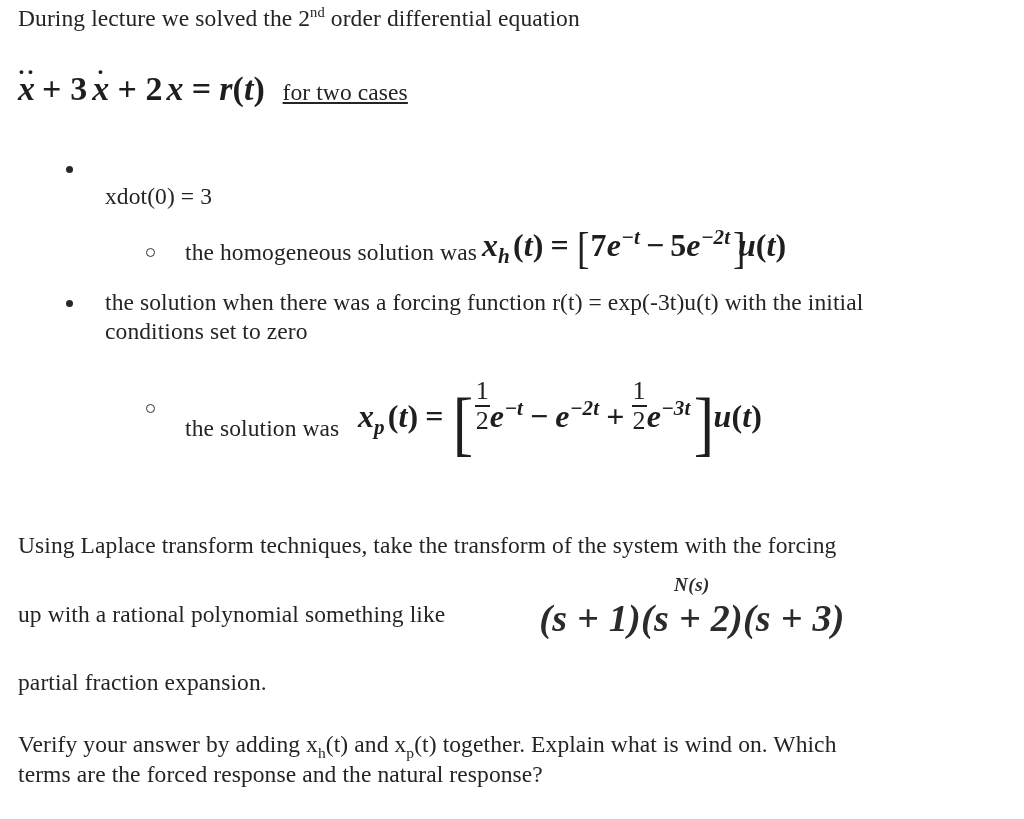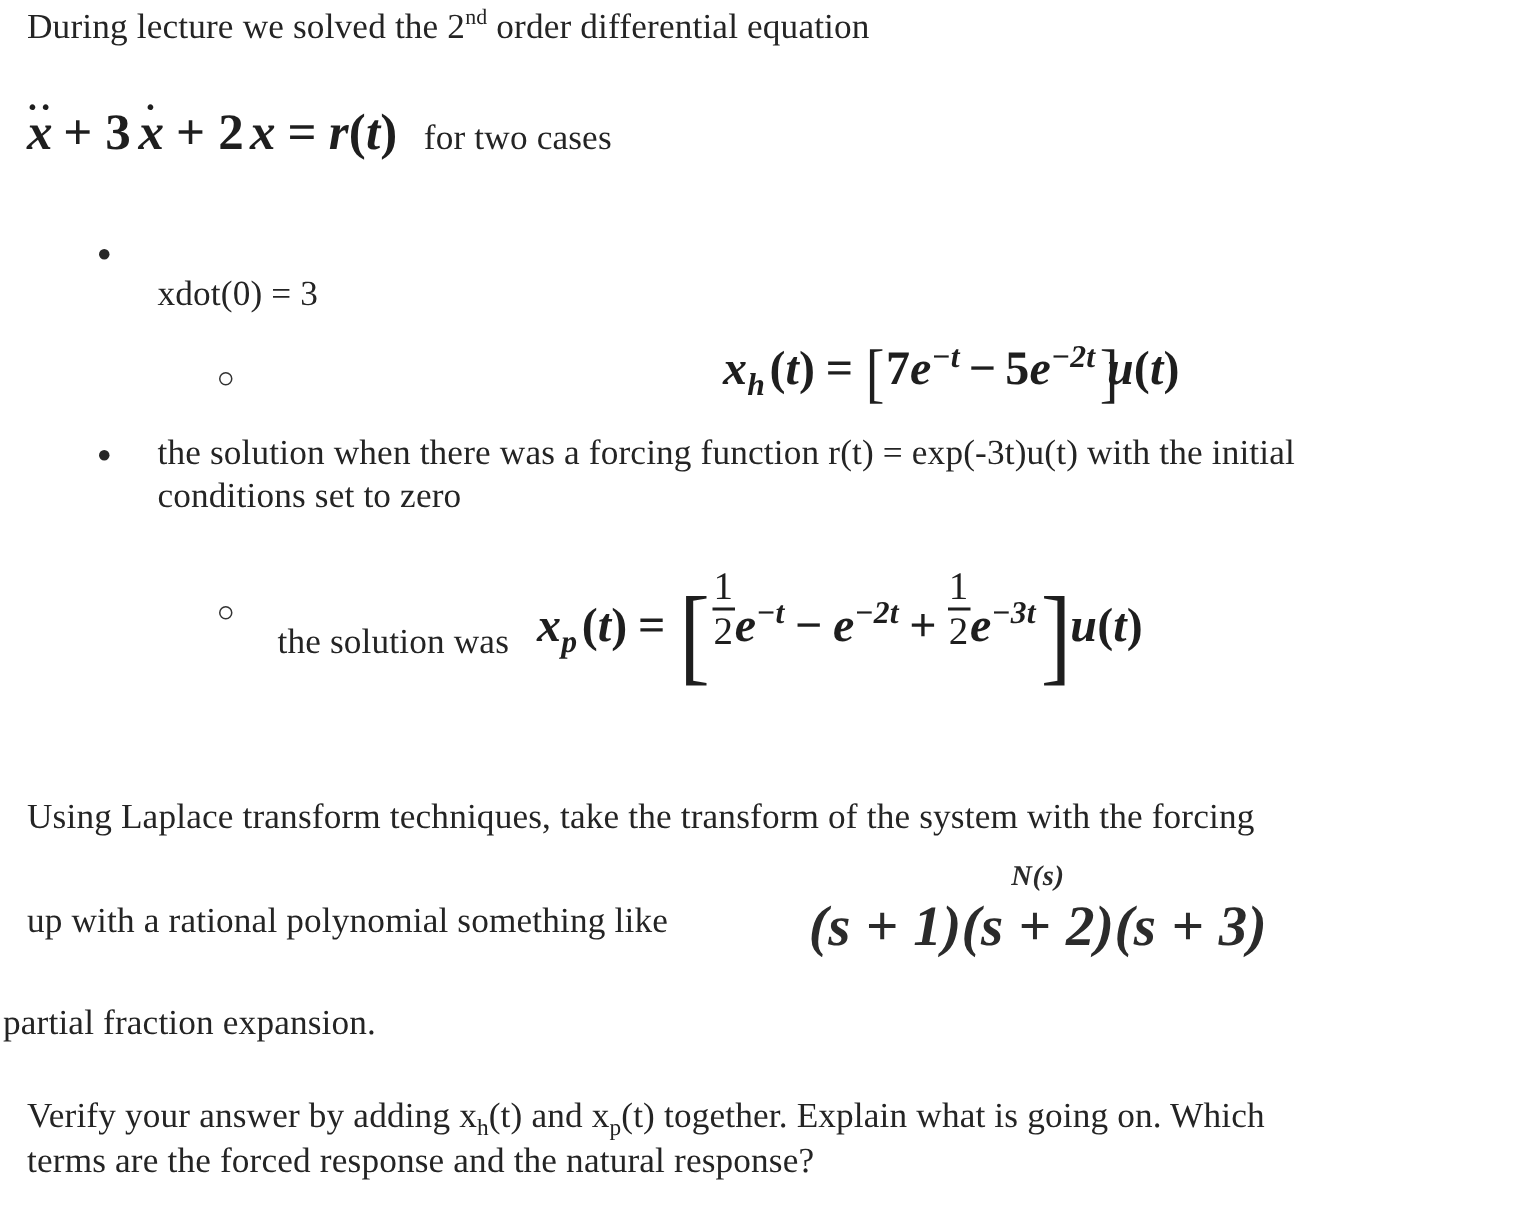--- a/index.html
+++ b/index.html
@@ -179,27 +179,28 @@
 
 <div class="page">
 
   <div class="blk body-txt" style="left:18px; top:4px; width:980px;">
     <span>During lecture we solved the 2</span><sup class="ord">nd</sup><span> order differential equation</span>
   </div>
 
   <div class="blk" style="left:18px; top:68px; width:700px; font-size:34px;">
     <span class="math nowrap">
       <span class="var"><span class="dots">··</span><span>x</span></span><span class="op" style="margin:0 5px 0 7px;">+ 3</span><span class="var"><span class="dots">·</span><span>x</span></span><span class="op" style="margin:0 4px 0 8px;">+ 2</span><span>x</span><span class="op" style="margin:0 8px;">=</span><span>r</span><span class="paren">(</span><span>t</span><span class="paren">)</span>
-    </span><span class="body-txt" style="margin-left:9px;">for two cases</span>
+    </span><span class="body-txt" style="margin-left:9px;text-decoration:underline;">for two cases</span>
   </div>
 
   <span class="bullet-dot" style="left:66px; top:166px;"></span>
   <div class="blk body-txt" style="left:105px; top:182px; width:900px;">xdot(0) = 3</div>
 
   <span class="bullet-circle" style="left:146px; top:248px;"></span>
+  <div class="blk body-txt" style="left:185px; top:238px;">the homogeneous  solution was</div>
 
   <div class="blk" style="left:482px; top:222px; font-size:32px;">
     <span class="math nowrap">
       <span>x</span><span class="sub-it">h</span><span class="paren" style="margin-left:3px;">(</span><span>t</span><span class="paren">)</span><span class="op" style="margin:0 7px;">=</span><span class="brk" style="font-size:44px; vertical-align:-7px;">[</span><span class="num">7</span><span>e</span><span class="sup-it">−t</span><span class="op" style="margin:0 6px;">−</span><span class="num">5</span><span>e</span><span class="sup-it">−2t</span><span class="brk" style="font-size:44px; vertical-align:-7px; margin-left:2px;">]</span><span style="margin-left:-9px;">u</span><span class="paren">(</span><span>t</span><span class="paren">)</span>
     </span>
   </div>
 
   <span class="bullet-dot" style="left:66px; top:300px;"></span>
   <div class="blk body-txt" style="left:105px; top:288px; width:910px;">the solution when there was a forcing function r(t) = exp(-3t)u(t) with the initial</div>
   <div class="blk body-txt" style="left:105px; top:317px; width:910px;">conditions set to zero</div>
@@ -217,20 +218,20 @@
 
   <div class="blk body-txt" style="left:18px; top:600px;">up with a rational polynomial something like</div>
 
   <div class="bigfrac" style="left:534px; top:574px; width:316px;">
     <span class="fnum">N(s)</span>
     <span class="fbar"></span>
     <span class="fden">(s + 1)(s + 2)(s + 3)</span>
   </div>
 
 
-  <div class="blk body-txt" style="left:2px; top:668px;text-align:right;">partial fraction expansion.</div>
+  <div class="blk body-txt" style="left:18px; top:668px;text-align:right;">partial fraction expansion.</div>
 
   <div class="blk body-txt" style="left:18px; top:730px; width:1006px;">
-    <span>Verify your answer by adding x</span><sub class="sb">h</sub><span>(t) and x</span><sub class="sb">p</sub><span>(t) together.  Explain what is going on.  Which</span>
+    <span>Verify your answer by adding x</span><sub class="sb">h</sub><span>(t) and x</span><sub class="sb">p</sub><span>(t) together.  Explain what is wind on.  Which</span>
   </div>
   <div class="blk body-txt" style="left:18px; top:760px; width:1006px;">terms are the forced response and the natural response?</div>
 
 </div>
 
 </body></html>

